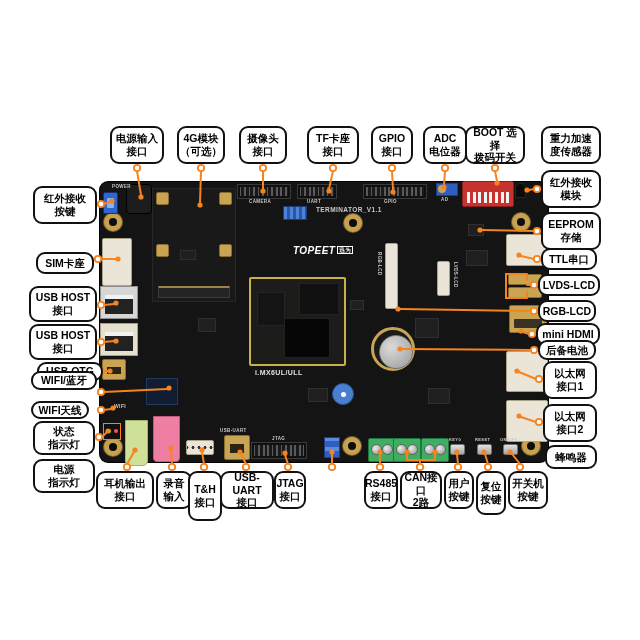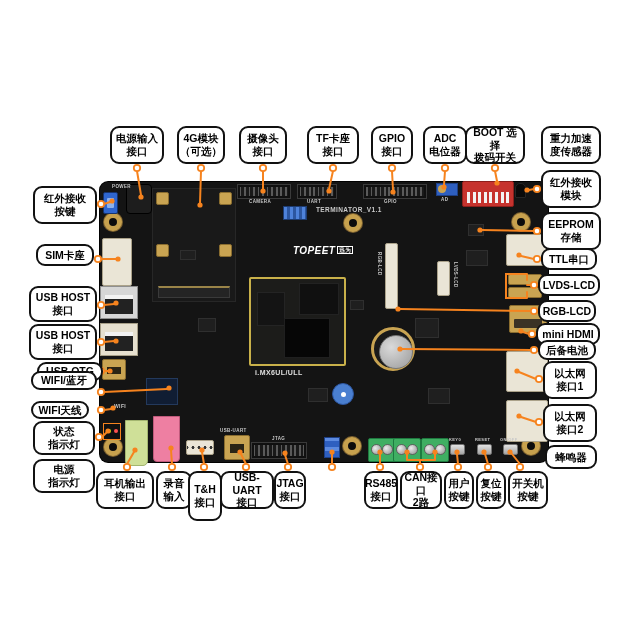--- a/index.html
+++ b/index.html
@@ -266,21 +266,21 @@
   <div class="co" style="left:536px;top:323px;width:64px;height:22px">mini HDMI</div>
   <div class="co" style="left:538px;top:340px;width:58px;height:20px">后备电池</div>
   <div class="co" style="left:543px;top:361px;width:54px;height:38px">以太网
 接口1</div>
   <div class="co" style="left:543px;top:404px;width:54px;height:38px">以太网
 接口2</div>
   <div class="co" style="left:545px;top:445px;width:52px;height:24px">蜂鸣器</div>
 
   <div class="co" style="left:33px;top:186px;width:64px;height:38px">红外接收
 按键</div>
-  <div class="co" style="left:36px;top:244px;width:58px;height:22px">SIM卡座</div>
+  <div class="co" style="left:36px;top:252px;width:58px;height:22px">SIM卡座</div>
   <div class="co" style="left:29px;top:286px;width:68px;height:36px">USB HOST
 接口</div>
   <div class="co" style="left:29px;top:324px;width:68px;height:36px">USB HOST
 接口</div>
   <div class="co" style="left:37px;top:362px;width:66px;height:19px">USB OTG</div>
   <div class="co" style="left:31px;top:371px;width:66px;height:19px">WIFI/蓝牙</div>
   <div class="co" style="left:31px;top:401px;width:58px;height:18px">WIFI天线</div>
   <div class="co" style="left:33px;top:421px;width:62px;height:34px">状态
 指示灯</div>
   <div class="co" style="left:33px;top:459px;width:62px;height:34px">电源
@@ -295,18 +295,18 @@
   <div class="co" style="left:220px;top:471px;width:54px;height:38px">USB-UART
 接口</div>
   <div class="co" style="left:274px;top:471px;width:32px;height:38px">JTAG
 接口</div>
   <div class="co" style="left:364px;top:471px;width:34px;height:38px">RS485
 接口</div>
   <div class="co" style="left:400px;top:471px;width:42px;height:38px">CAN接口
 2路</div>
   <div class="co" style="left:444px;top:471px;width:30px;height:38px">用户
 按键</div>
-  <div class="co" style="left:476px;top:471px;width:30px;height:38px">复位
+  <div class="co" style="left:476px;top:471px;width:30px;height:44px">复位
 按键</div>
   <div class="co" style="left:508px;top:471px;width:40px;height:38px">开关机
 按键</div>
 
 </div>
 
 </body></html>

